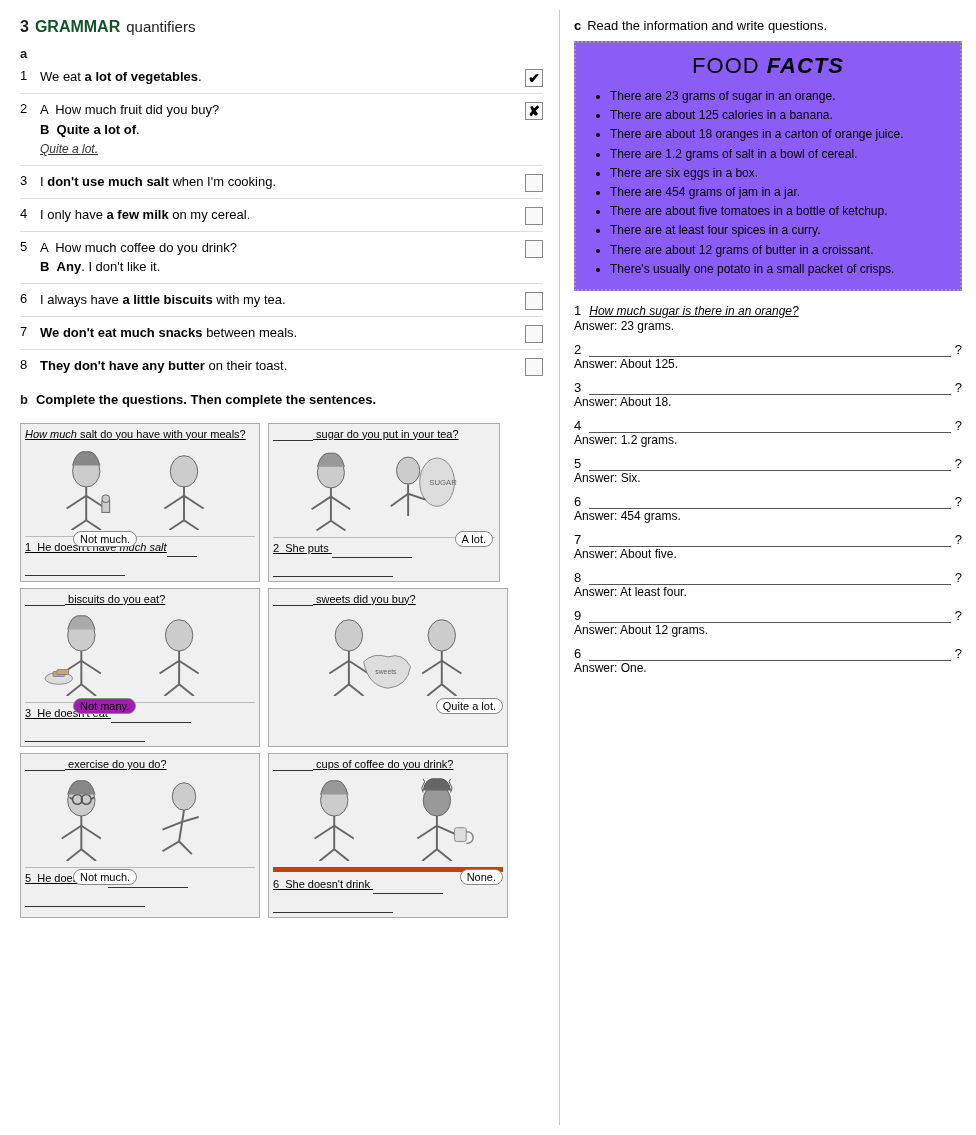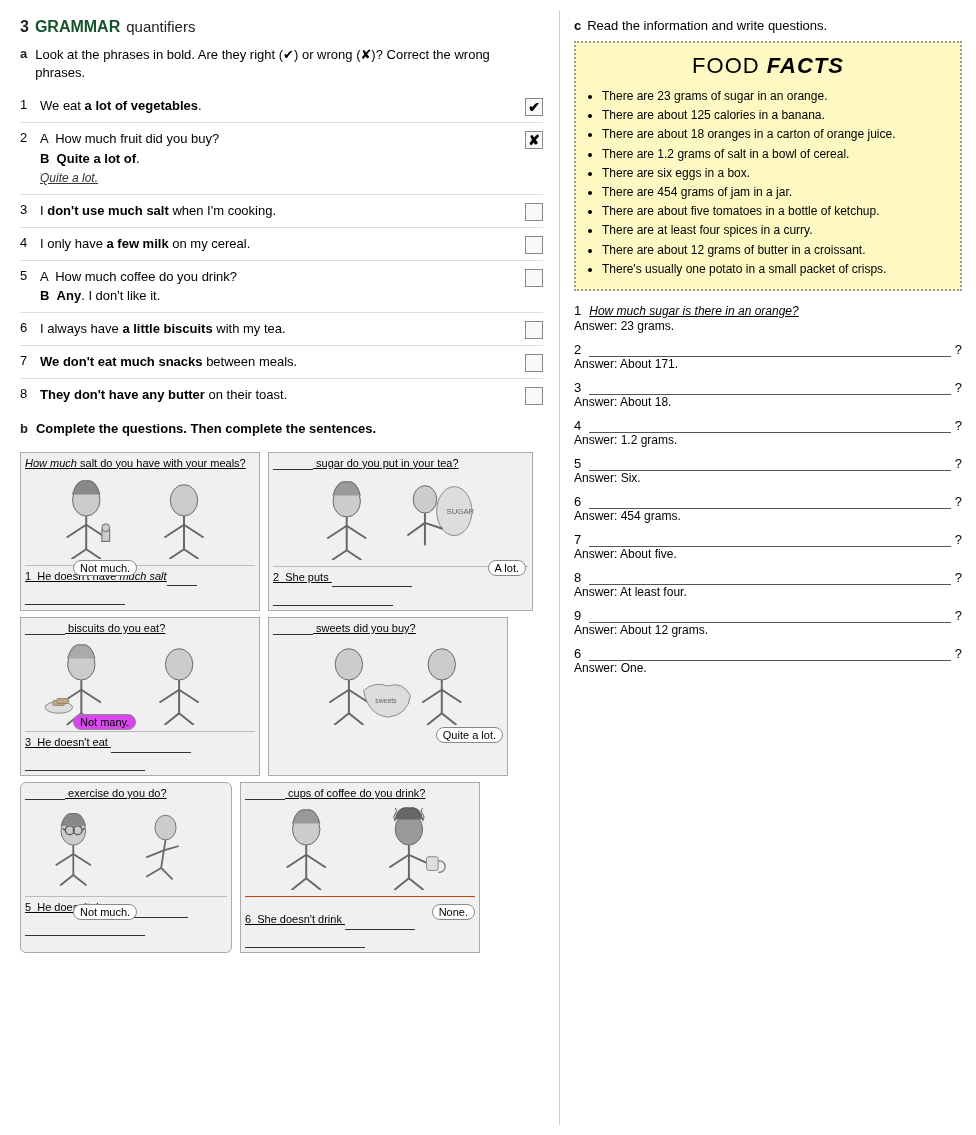--- a/index.html
+++ b/index.html
@@ -125,23 +125,23 @@
     }
     .caption {
       font-size: 12px;
       margin-top: 3px;
       line-height: 1.5;
     }
     .caption .underline { text-decoration: underline; font-style: italic; }
 
     
     .food-facts-box {
-      background: #fef9c3;
+      background: #8b5cf6;
       border: 2px dotted #999;
-      padding: 10px 8px;
+      padding: 10px 16px;
       margin-bottom: 12px;
     }
     .food-facts-title {
       font-size: 22px;
       font-weight: normal;
       text-align: center;
       margin-bottom: 8px;
       letter-spacing: 1px;
     }
     .food-facts-title .facts-bold { font-weight: 900; font-style: italic; }
@@ -194,21 +194,20 @@
 
     <div class="section-header">
       <span class="section-number">3</span>
       <span class="section-subject">GRAMMAR</span>
       <span class="section-title-text">quantifiers</span>
     </div>
 
     <div class="part-a">
       <div style="display:flex;align-items:flex-start;gap:4px;margin-bottom:6px;">
         <span class="part-label">a</span>
-        <span class="part-a-instructions">Look at the phrases in bold. Are they right (✔) or wrong (✘)? Correct the wrong phrases.</span>
       </div>
 
       <div class="grammar-item">
         <span class="item-num">1</span>
         <div class="item-content">
           We eat <span class="bold">a lot of vegetables</span>.
         </div>
         <div class="item-checkbox">
           <span class="check-mark">✔</span>
         </div>
@@ -310,21 +309,21 @@
             <circle cx="80" cy="58" r="4" fill="#ccc" stroke="#666" stroke-width="1"></circle>
           </svg>
           
           <div style="position:absolute;bottom:34px;left:52px;background:#fff;border:1px solid #888;border-radius:10px;padding:1px 6px;font-size:11px;">Not much.</div>
           <div class="caption" style="font-size:11px;border-top:1px solid #bbb;padding-top:2px;line-height:1.6;">
             1 &nbsp;He doesn't have <span class="underline">much salt</span><span style="display:inline-block;border-bottom:1px solid #333;min-width:30px;">&nbsp;</span><br>
             <span style="display:inline-block;border-bottom:1px solid #333;min-width:100px;">&nbsp;</span>
           </div>
         </div>
 
-        <div class="picture-box" style="position:relative;width:265px;">
+        <div class="picture-box" style="position:relative;width:232px;">
           <div style="font-size:11px;margin-bottom:2px;">
             <span style="display:inline-block;border-bottom:1px solid #333;min-width:40px;">&nbsp;</span> sugar do you put in your tea?
           </div>
           <svg class="char-svg" viewBox="0 0 230 90">
 
             <ellipse cx="60" cy="30" rx="14" ry="16" fill="#ccc" stroke="#666" stroke-width="1"></ellipse>
             <line x1="60" y1="46" x2="60" y2="80" stroke="#666" stroke-width="2"></line>
             <line x1="60" y1="55" x2="40" y2="68" stroke="#666" stroke-width="2"></line>
             <line x1="60" y1="55" x2="80" y2="68" stroke="#666" stroke-width="2"></line>
             <line x1="60" y1="80" x2="45" y2="90" stroke="#666" stroke-width="2"></line>
@@ -366,21 +365,21 @@
             <line x1="155" y1="44" x2="155" y2="78" stroke="#666" stroke-width="2"></line>
             <line x1="155" y1="54" x2="135" y2="67" stroke="#666" stroke-width="2"></line>
             <line x1="155" y1="54" x2="175" y2="67" stroke="#666" stroke-width="2"></line>
             <line x1="155" y1="78" x2="140" y2="90" stroke="#666" stroke-width="2"></line>
             <line x1="155" y1="78" x2="170" y2="90" stroke="#666" stroke-width="2"></line>
 
             <ellipse cx="32" cy="72" rx="14" ry="6" fill="#ddd" stroke="#888" stroke-width="1"></ellipse>
             <rect x="26" y="65" width="12" height="5" fill="#c8a870" stroke="#888" stroke-width="1" rx="1"></rect>
             <rect x="30" y="63" width="12" height="5" fill="#c8a870" stroke="#888" stroke-width="1" rx="1"></rect>
           </svg>
-          <div style="position:absolute;bottom:45px;left:52px;background:#d946ef;border:1px solid #888;border-radius:10px;padding:1px 6px;font-size:11px;">Not many.</div>
+          <div style="position:absolute;bottom:32px;left:52px;background:#a21caf;border:1px solid #888;border-radius:10px;padding:1px 6px;font-size:11px;">Not many.</div>
           <div class="caption" style="font-size:11px;border-top:1px solid #bbb;padding-top:2px;line-height:1.6;">
             3 &nbsp;He doesn't eat <span style="display:inline-block;border-bottom:1px solid #333;min-width:80px;">&nbsp;</span><br>
             <span style="display:inline-block;border-bottom:1px solid #333;min-width:120px;">&nbsp;</span>
           </div>
         </div>
 
         <div class="picture-box" style="position:relative;width:240px;">
           <div style="font-size:11px;margin-bottom:2px;">
             <span style="display:inline-block;border-bottom:1px solid #333;min-width:40px;">&nbsp;</span> sweets did you buy?
           </div>
@@ -401,21 +400,21 @@
             <line x1="170" y1="54" x2="190" y2="67" stroke="#666" stroke-width="2"></line>
             <line x1="170" y1="78" x2="155" y2="90" stroke="#666" stroke-width="2"></line>
             <line x1="170" y1="78" x2="185" y2="90" stroke="#666" stroke-width="2"></line>
           </svg>
           <div style="position:absolute;bottom:32px;right:4px;background:#fff;border:1px solid #888;border-radius:10px;padding:1px 6px;font-size:11px;">Quite a lot.</div>
         </div>
       </div>
 
       <div class="picture-row">
 
-        <div class="picture-box" style="position:relative;width:212px;border-radius:6px;">
+        <div class="picture-box" style="position:relative;width:240px;">
           <div style="font-size:11px;margin-bottom:2px;">
             <span style="display:inline-block;border-bottom:1px solid #333;min-width:40px;">&nbsp;</span> exercise do you do?
           </div>
           <svg class="char-svg" viewBox="0 0 230 90">
 
             <ellipse cx="55" cy="28" rx="14" ry="16" fill="#ccc" stroke="#666" stroke-width="1"></ellipse>
 
             <circle cx="51" cy="27" r="5" fill="none" stroke="#555" stroke-width="1.5"></circle>
             <circle cx="60" cy="27" r="5" fill="none" stroke="#555" stroke-width="1.5"></circle>
             <line x1="56" y1="27" x2="55" y2="27" stroke="#555" stroke-width="1.5"></line>
@@ -464,21 +463,21 @@
             <line x1="165" y1="44" x2="165" y2="78" stroke="#666" stroke-width="2"></line>
             <line x1="165" y1="54" x2="145" y2="67" stroke="#666" stroke-width="2"></line>
             <line x1="165" y1="54" x2="185" y2="63" stroke="#666" stroke-width="2"></line>
 
             <rect x="183" y="56" width="12" height="14" fill="#ddd" stroke="#888" stroke-width="1" rx="2"></rect>
             <path d="M195,60 Q202,60 202,66 Q202,72 195,72" fill="none" stroke="#888" stroke-width="1.5"></path>
             <line x1="165" y1="78" x2="150" y2="90" stroke="#666" stroke-width="2"></line>
             <line x1="165" y1="78" x2="180" y2="90" stroke="#666" stroke-width="2"></line>
           </svg>
           <div style="position:absolute;bottom:32px;right:4px;background:#fff;border:1px solid #888;border-radius:10px;padding:1px 6px;font-size:11px;">None.</div>
-          <div class="caption" style="font-size:11px;border-top:1px solid #c2410c;padding-top:14px;line-height:1.6;">
+          <div class="caption" style="font-size:11px;border-top:5px solid #c2410c;padding-top:4px;line-height:1.6;">
             6 &nbsp;She doesn't drink <span style="display:inline-block;border-bottom:1px solid #333;min-width:70px;">&nbsp;</span><br>
             <span style="display:inline-block;border-bottom:1px solid #333;min-width:120px;">&nbsp;</span>
           </div>
         </div>
       </div>
 
     </div>
   </div>
 
   <div class="right-col">
@@ -513,21 +512,21 @@
       </div>
       <div class="answer-text">Answer: 23 grams.</div>
     </div>
 
     <div class="question-line">
       <div style="display:flex;align-items:flex-end;gap:4px;">
         <span class="q-num">2</span>
         <div style="flex:1;border-bottom:1px solid #555;min-height:16px;"></div>
         <span style="font-size:13px;">?</span>
       </div>
-      <div class="answer-text">Answer: About 171.</div>
+      <div class="answer-text">Answer: About 125.</div>
     </div>
 
     <div class="question-line">
       <div style="display:flex;align-items:flex-end;gap:4px;">
         <span class="q-num">3</span>
         <div style="flex:1;border-bottom:1px solid #555;min-height:16px;"></div>
         <span style="font-size:13px;">?</span>
       </div>
       <div class="answer-text">Answer: About 18.</div>
     </div>

